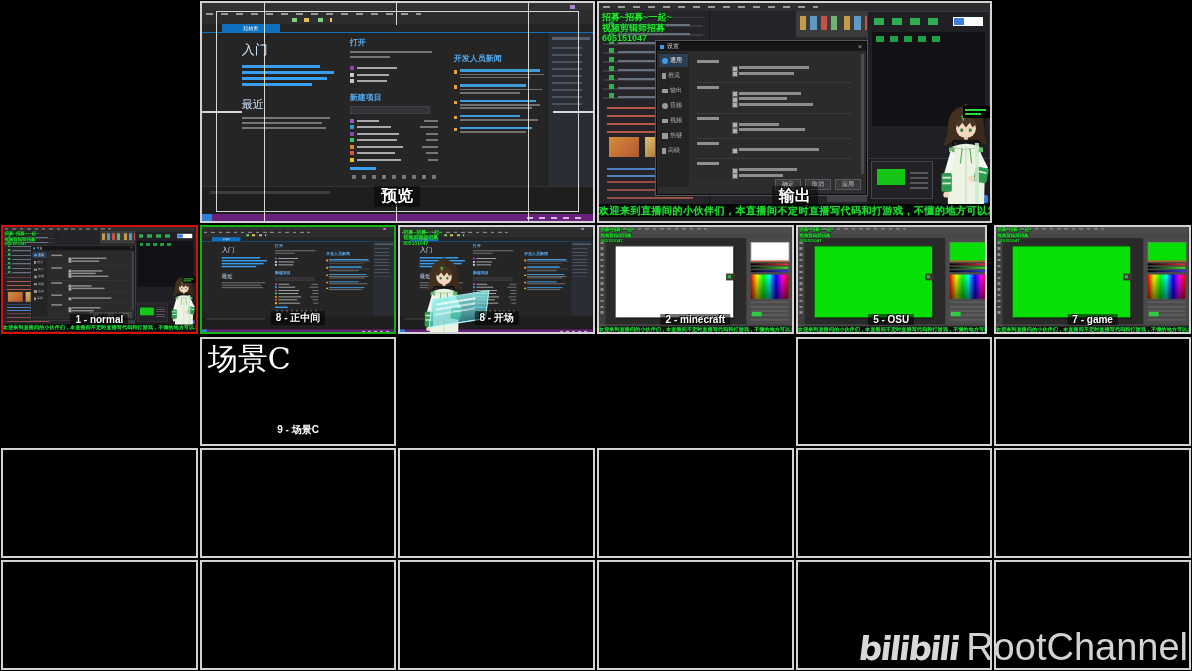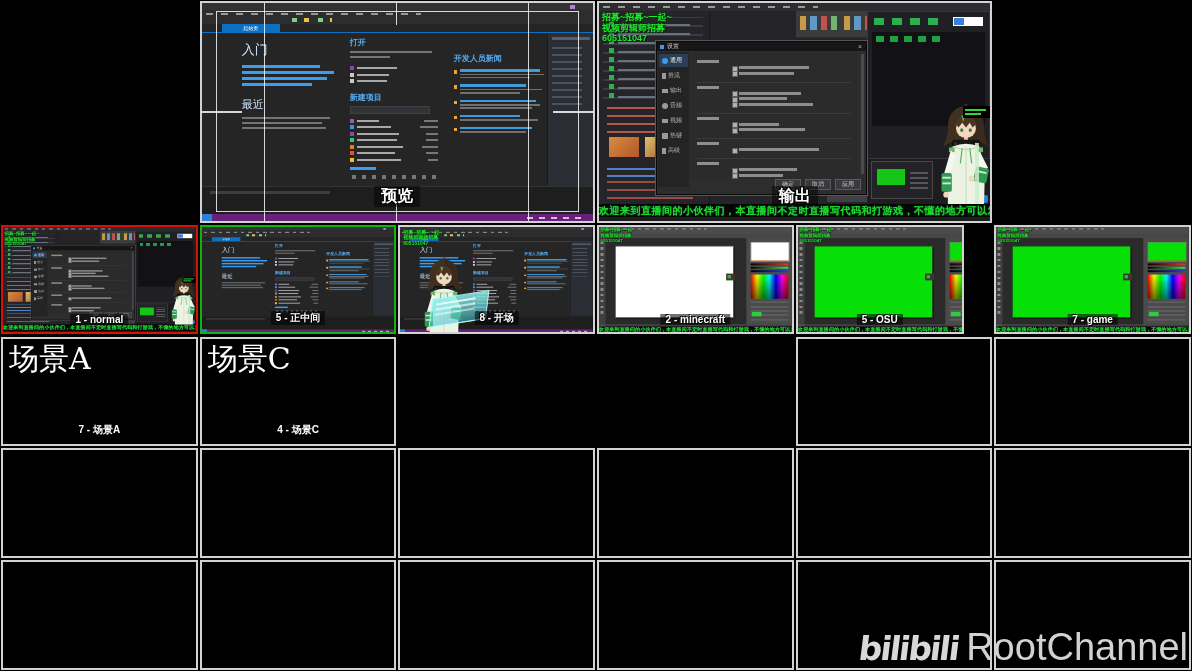--- a/index.html
+++ b/index.html
@@ -687,21 +687,21 @@
     <div class="news">
             <div class="t" style="width:72px"></div>
             <div class="b" style="width:66px"></div>
           </div>
   </div>
   <div class="abs v-side"></div>
   <div class="abs v-pager"></div>
   <div class="abs v-low"></div>
   <div class="abs v-status"></div>
 </div>
-    <div class="slabel">5 - 正中间</div>
+    <div class="slabel">8 - 正中间</div>
   </div>
   <div class="cell" style="left:398.3px;top:224.7px;width:196.7px;height:109.8px;">
     <div class="comp mini vsp">
   <div class="abs v-title"></div>
   <div class="abs v-menu dashes"></div>
   <div class="abs v-tool"></div>
   <div class="abs v-tab">起始页</div>
   <div class="abs v-line"></div>
   <div class="abs v-col1">
     <div class="v-h1">入门</div>
@@ -868,21 +868,21 @@
   <div class="abs p-status"></div>
   <div class="recruit" style="top:1px">
     <div>招募~招募~一起~</div>
     <div>视频剪辑师招募</div>
     <div>605151047</div>
   </div>
   <div class="marquee" style="top:205px;height:13px">欢迎来到直播间的小伙伴们，本直播间不定时直播写代码和打游戏，不懂的地方可以发弹幕一起交流哦。。。感谢各位观众老爷的支持</div>
 </div>
     <div class="slabel">2 - minecraft</div>
   </div>
-  <div class="cell" style="left:795.7px;top:224.7px;width:168px;height:109.8px;">
+  <div class="cell" style="left:795.7px;top:224.7px;width:191px;height:109.8px;">
     <div class="comp mini psw" style="--cv:#07e007">
   <div class="abs p-menu dashes"></div>
   <div class="abs p-opts"></div>
   <div class="abs p-tools"></div>
   <div class="abs p-canvasarea"></div>
   <div class="abs p-canvas"></div>
   <div class="abs p-swatch"></div>
   <div class="abs p-right">
     <div class="p-nav"></div>
     <div class="p-sl s1"></div>
@@ -923,27 +923,23 @@
   <div class="recruit" style="top:1px">
     <div>招募~招募~一起~</div>
     <div>视频剪辑师招募</div>
     <div>605151047</div>
   </div>
   <div class="marquee" style="top:205px;height:13px">欢迎来到直播间的小伙伴们，本直播间不定时直播写代码和打游戏，不懂的地方可以发弹幕一起交流哦。。。感谢各位观众老爷的支持</div>
 </div>
     <div class="slabel">7 - game</div>
   </div>
 
-  <div class="cell" style="left:1px;top:336.5px;width:196.7px;height:109.8px;">
-    <div class="bigtext">场景A</div>
-    <div class="slabel">7 - 场景A</div>
-  </div>
   <div class="cell" style="left:199.7px;top:336.5px;width:196.7px;height:109.8px;">
     <div class="bigtext">场景C</div>
-    <div class="slabel">4 - 场景C</div>
+    <div class="slabel">9 - 场景C</div>
   </div>
   <div class="cell" style="left:795.7px;top:336.5px;width:196.7px;height:109.8px;"></div>
   <div class="cell" style="left:994.3px;top:336.5px;width:196.7px;height:109.8px;"></div>
 
   <div class="cell" style="left:1px;top:448.3px;width:196.7px;height:109.8px;"></div>
   <div class="cell" style="left:199.7px;top:448.3px;width:196.7px;height:109.8px;"></div>
   <div class="cell" style="left:398.3px;top:448.3px;width:196.7px;height:109.8px;"></div>
   <div class="cell" style="left:597px;top:448.3px;width:196.7px;height:109.8px;"></div>
   <div class="cell" style="left:795.7px;top:448.3px;width:196.7px;height:109.8px;"></div>
   <div class="cell" style="left:994.3px;top:448.3px;width:196.7px;height:109.8px;"></div>

